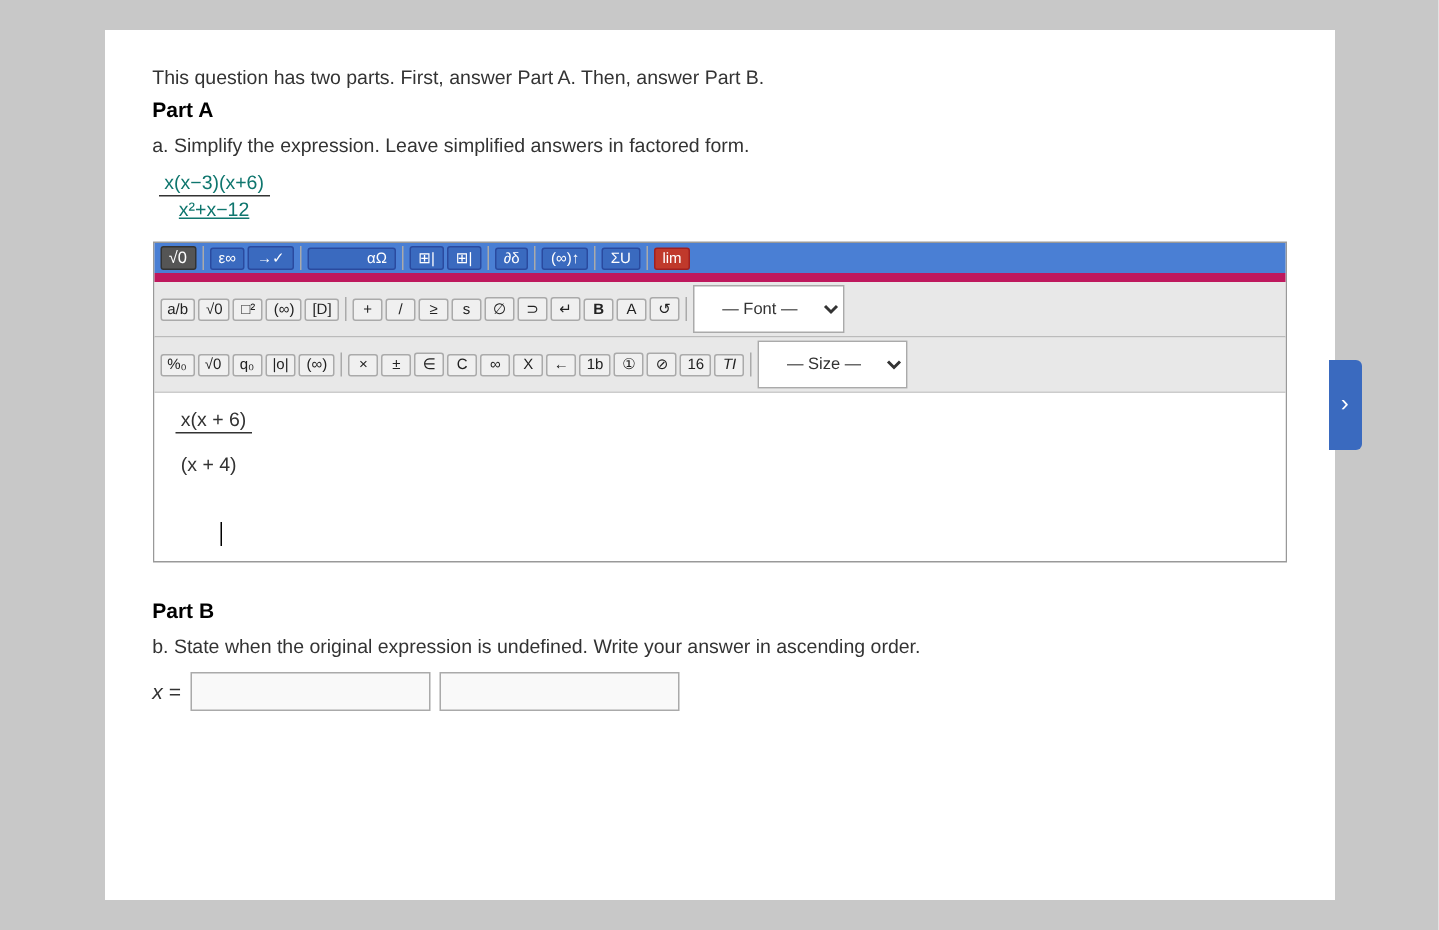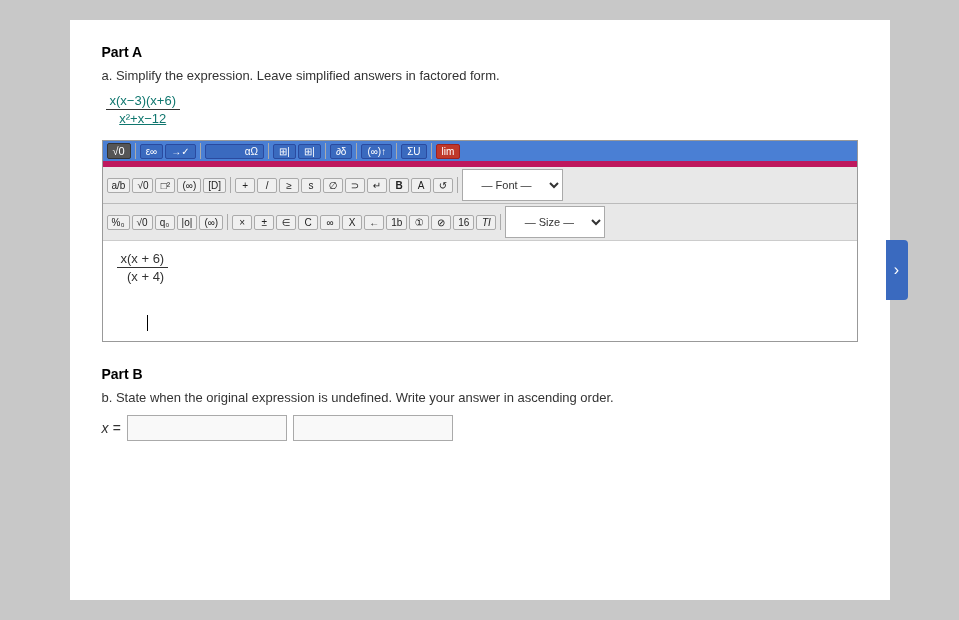--- a/index.html
+++ b/index.html
@@ -138,22 +138,23 @@
       background: #fff;
       min-height: 100px;
       padding: 10px 14px;
       font-size: 14px;
       color: #333;
       position: relative;
     }
     .answer-fraction {
       display: inline-flex;
       flex-direction: column;
-      align-items: flex-end;
+      align-items: flex-start;
       vertical-align: middle;
+      gap: 12px;
     }
     .answer-fraction .num {
       border-bottom: 1px solid #333;
       padding: 0 4px 1px;
       font-size: 13px;
     }
     .answer-fraction .den {
       padding: 1px 4px 0;
       font-size: 13px;
     }
@@ -219,20 +220,21 @@
       display: flex;
       align-items: center;
       gap: 1px;
     }
   </style>
 </head>
 <body>
 
 <div class="page-container">
 
+  <p class="intro-text">This question has two parts. First, answer Part A. Then, answer Part B.</p>
 
   <p class="part-label">Part A</p>
 
   <p class="sub-question">a. Simplify the expression. Leave simplified answers in factored form.</p>
 
   <div class="expression-display">
     <span class="fraction">
       <span class="numerator">x(x−3)(x+6)</span>
       <span class="denominator">x²+x−12</span>
     </span>

